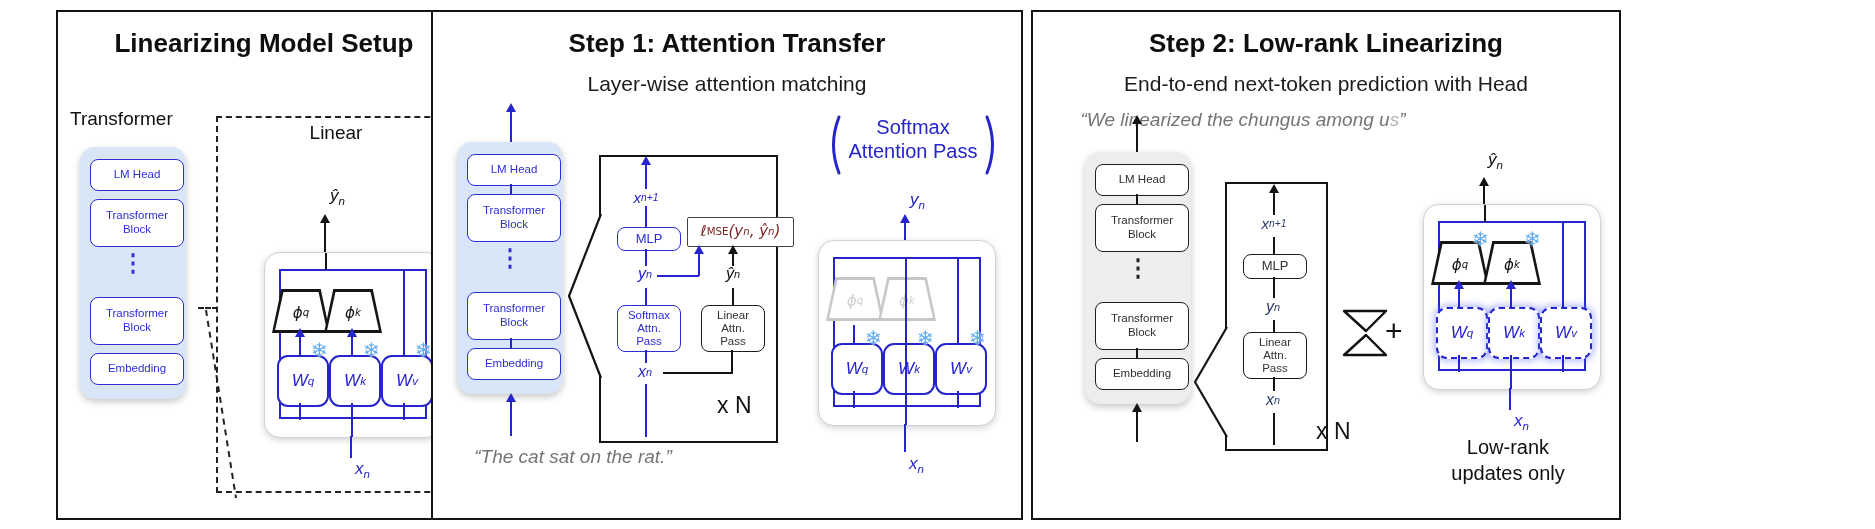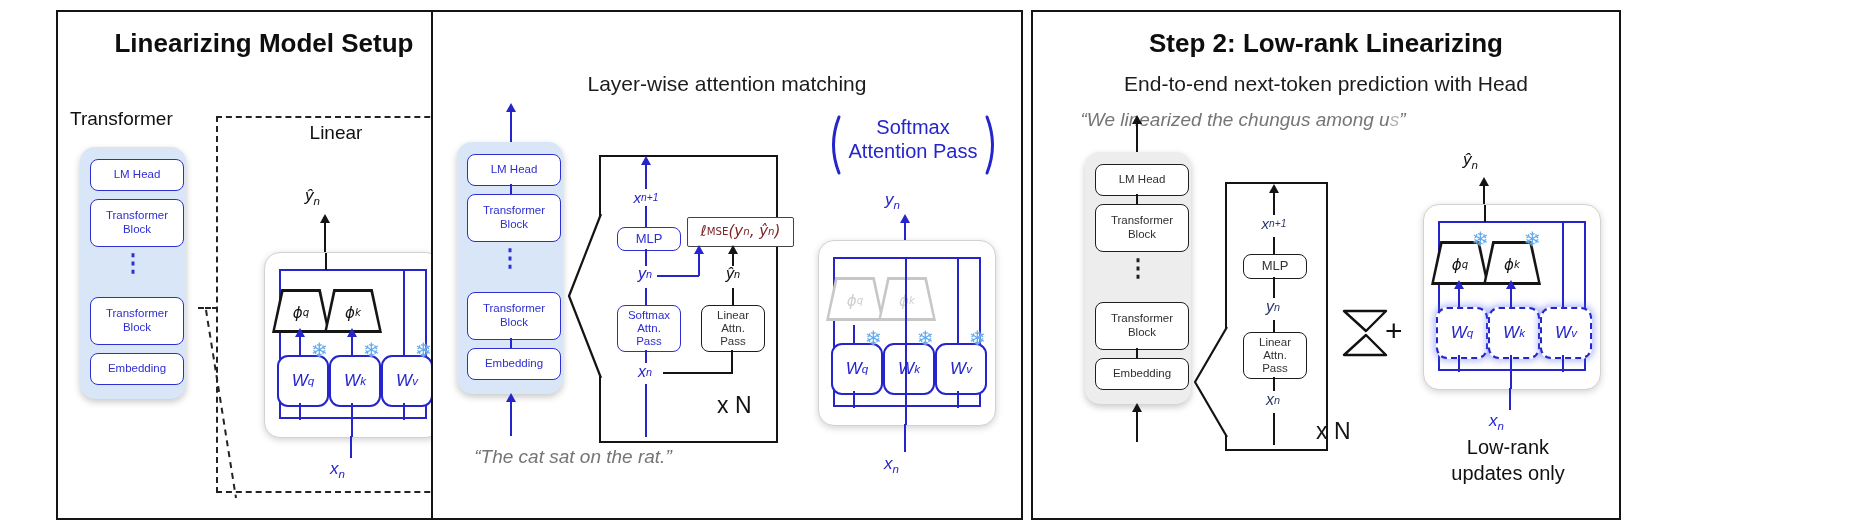--- a/index.html
+++ b/index.html
@@ -57,21 +57,21 @@
   .trap .lbl{position:absolute;inset:0;display:flex;align-items:center;justify-content:center;
              font-size:15px;font-style:italic;color:#111;padding-top:4px;font-family:"DejaVu Sans",sans-serif;}
   .trap.gray .shape{background:#c7c7c7;}
   .trap.gray .lbl{color:#cfcfcf;}
   .wbox{position:absolute;top:102px;width:48px;height:48px;background:#fff;border:2.2px solid var(--blue);
         border-radius:11px;display:flex;align-items:center;justify-content:center;
         font-style:italic;font-size:17px;color:var(--blue);}
   .wbox.dashed{border-style:dashed;box-shadow:0 0 7px 2px rgba(80,100,255,.45);}
   .snow{position:absolute;color:var(--snow);font-size:20px;line-height:1;font-family:"DejaVu Sans",sans-serif;
         text-shadow:0 0 2px #fff;}
-  .mathlbl{position:absolute;width:40px;text-align:left;font-style:italic;font-size:17px;}
+  .mathlbl{position:absolute;width:40px;text-align:right;font-style:italic;font-size:17px;}
   svg{position:absolute;pointer-events:none;}
 </style>
 </head>
 <body>
 
 <div class="canvas">
 
   <div class="panel" style="left:8px;width:412px;margin-left:48px;">
     <div class="ptitle">Linearizing Model Setup</div>
     <div class="t" style="left:12px;top:96px;font-size:19px;">Transformer</div>
@@ -143,20 +143,21 @@
       <span class="snow" style="left:150px;top:87px;">❄</span>
     </div>
 
     <div class="vw" style="left:292px;top:424px;height:22px;"></div>
     <div class="mathlbl blue" style="left:272px;top:447px;">
       <span>x</span><sub>n</sub>
     </div>
   </div>
 
   <div class="panel" style="left:431px;width:588px;">
+    <div class="ptitle">Step 1: Attention Transfer</div>
     <div class="psub">Layer-wise attention matching</div>
 
     <div class="stack bluev" style="left:24px;top:130px;">
       <div class="item s-i1">LM Head</div>
       <div class="item s-i2">Transformer Block</div>
       <div class="dots s-dots">⋮</div>
       <div class="item s-i4">Transformer Block</div>
       <div class="item s-i5">Embedding</div>
     </div>
     <div class="ah" style="left:72.5px;top:91px;"></div>

